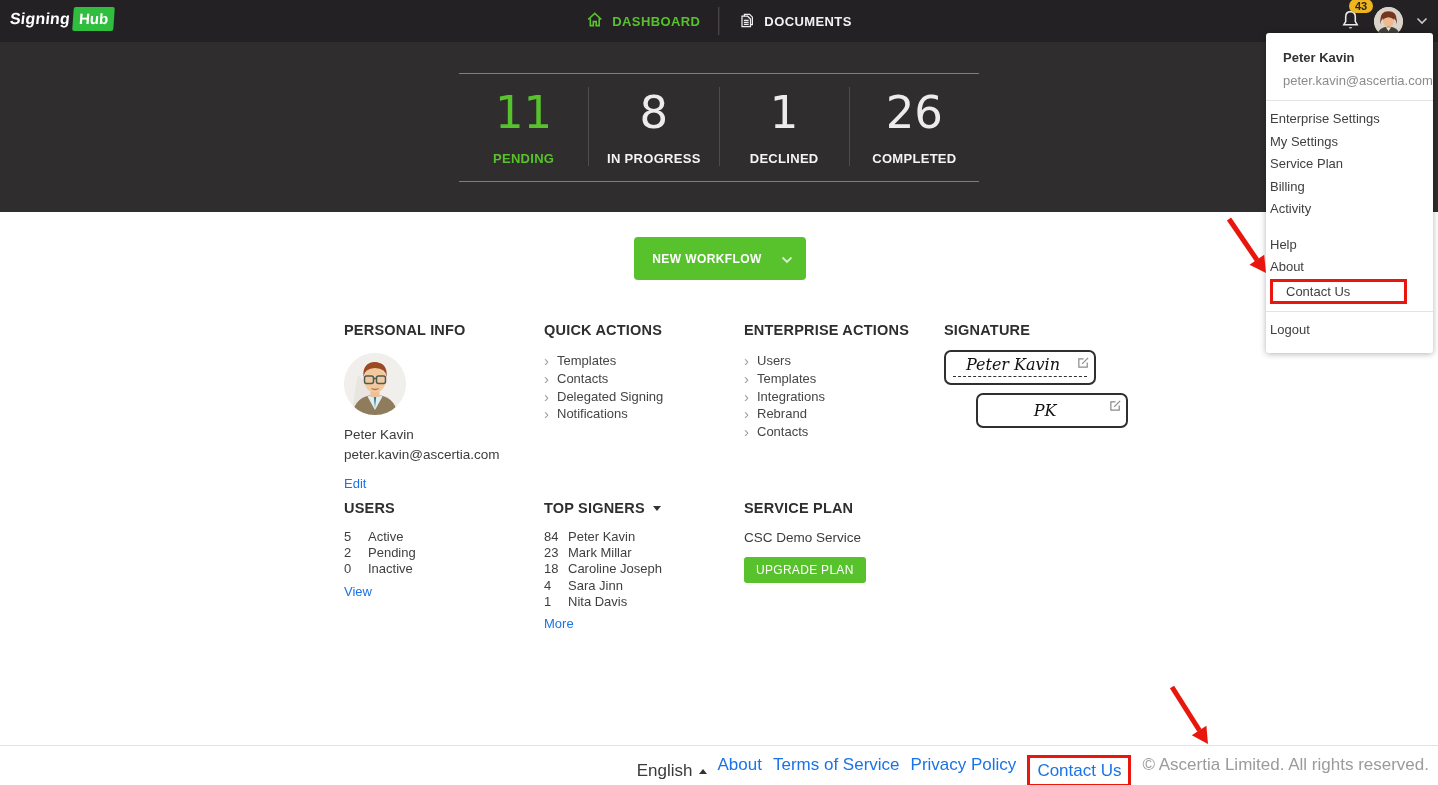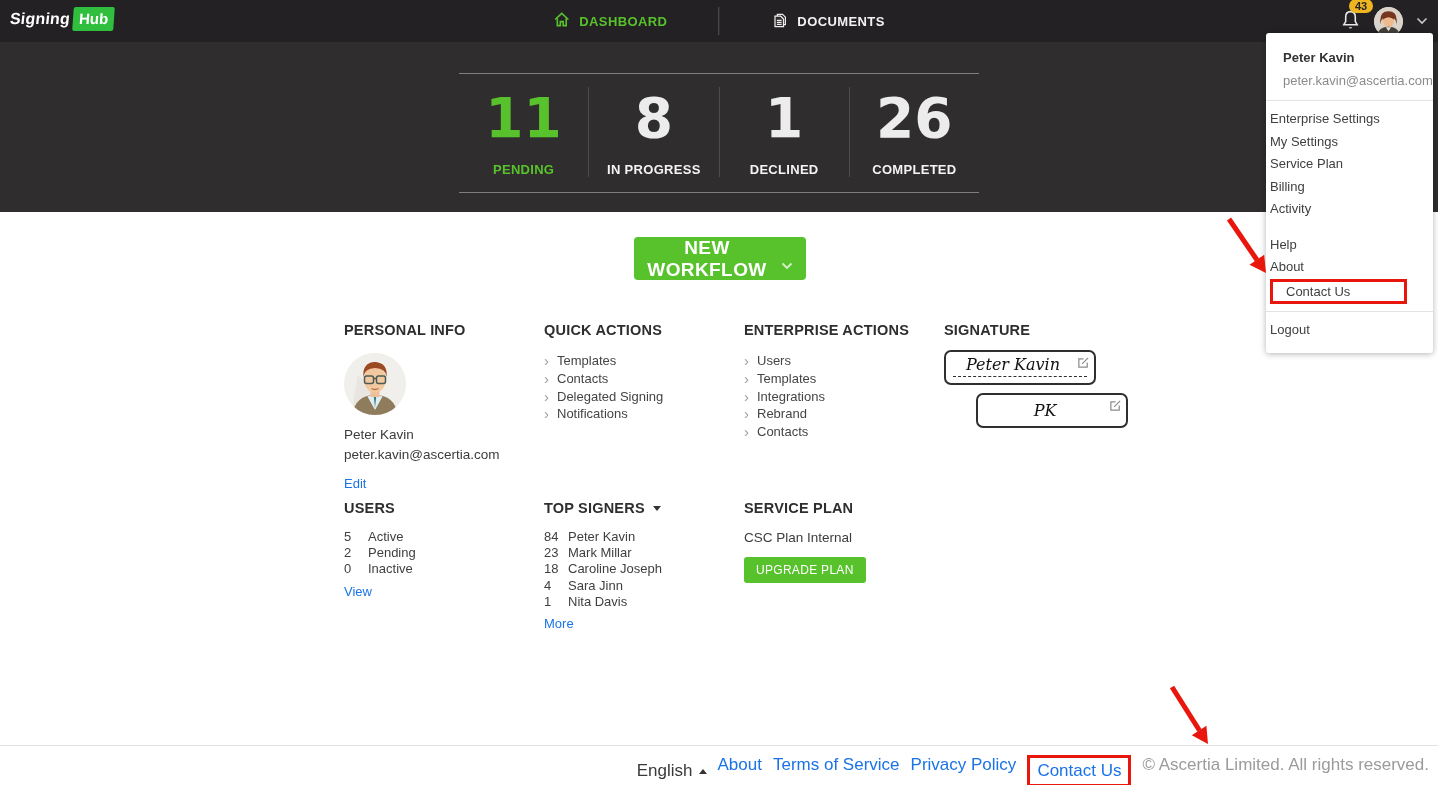--- a/index.html
+++ b/index.html
@@ -8,42 +8,42 @@
   }
   *{box-sizing:border-box; margin:0; padding:0;}
   body{font-family:"Liberation Sans", sans-serif; background:#fff;}
   .screen{position:relative; width:1438px; height:785px; overflow:hidden; background:#fff;}
 
   
   .header{position:absolute; top:0; left:0; width:100%; height:42px; background:var(--dark-header); z-index:3;}
   .logo{position:absolute; left:10px; top:7px; display:flex; align-items:center; cursor:pointer;}
   .logo-signing{color:#fff; font-weight:700; font-size:16px; transform:skewX(-6deg); letter-spacing:0.2px;}
   .logo-hub{margin-left:3px; background:#2fbe3e; color:#fff; font-weight:700; font-size:15px; padding:3px 6px 4px; border-radius:2px; transform:skewX(-4deg);}
-  .nav{position:absolute; left:50%; top:0; transform:translateX(-50%); height:42px; display:flex; align-items:center;gap:33px;}
+  .nav{position:absolute; left:50%; top:0; transform:translateX(-50%); height:42px; display:flex; align-items:center;}
   .nav-item{display:flex; align-items:center; gap:9px; font-size:13px; font-weight:700; letter-spacing:0.4px; color:#f2f2f2; cursor:pointer;}
   .nav-item.active{color:var(--accent-green);}
   .nav-divider{width:1px; height:28px; background:#555255; margin:0 18px;}
   .header-right{position:absolute; right:10px; top:0; height:42px; display:flex; align-items:center; gap:13px;}
   .bell-wrap{position:relative; cursor:pointer; padding-top:3px;}
   .badge{position:absolute; top:-7px; left:9px; background:var(--badge-yellow); color:#262626; font-size:11px; font-weight:700; border-radius:8px; padding:1px 6px;}
   .avatar-sm{width:29px; height:29px; border-radius:50%; overflow:hidden; cursor:pointer; background:#d8d2c8;}
   .hdr-chevron{cursor:pointer; display:flex; align-items:center;}
 
   
   .dark-band{position:absolute; top:42px; left:0; width:100%; height:170px; background:var(--dark-band);}
   .stats{position:absolute; top:73px; left:459px; width:520px; border-top:1px solid #7e7e7e; border-bottom:1px solid #7e7e7e; padding:13px 0 15px;}
   .stats-row{display:flex;}
   .stat{flex:1; text-align:center; cursor:pointer;}
   .stat + .stat{border-left:1px solid #4e4c4e;}
-  .stat-value{font-family:"DejaVu Sans", sans-serif; font-weight:700; font-size:55px; line-height:1.15; color:#ececec;}
+  .stat-value{font-family:"DejaVu Sans", sans-serif; font-weight:400; font-size:45px; line-height:1.15; color:#ececec;}
   .stat-label{margin-top:12px; font-size:13px; font-weight:700; letter-spacing:0.3px; color:#f4f4f4;}
   .stat.green .stat-value,.stat.green .stat-label{color:var(--accent-green);}
 
   
-  .new-workflow{position:absolute; left:634px; top:237px; width:172px; height:43px; background:var(--accent-green); border:none; border-radius:4px; color:#fff; font-family:"Liberation Sans",sans-serif; font-weight:700; font-size:19px; letter-spacing:0.4px; cursor:pointer; display:flex; align-items:center; justify-content:center; padding-right:26px;}
+  .new-workflow{position:absolute; left:634px; top:237px; width:172px; height:43px; background:var(--accent-green); border:none; border-radius:4px; color:#fff; font-family:"Liberation Sans",sans-serif; font-weight:700; font-size:12px; letter-spacing:0.4px; cursor:pointer; display:flex; align-items:center; justify-content:center; padding-right:26px;}
   .new-workflow .btn-chevron{position:absolute; right:13px; top:16px;}
 
   
   .section{position:absolute; width:195px;}
   .section h3{font-size:14.5px; font-weight:700; color:#2e2e2e; letter-spacing:0.2px;}
   .sec-pinfo{left:344px; top:322px;}
   .sec-quick{left:544px; top:322px;}
   .sec-ent{left:744px; top:322px;}
   .sec-sig{left:944px; top:322px; width:154px;}
   .sec-users{left:344px; top:500px;}
@@ -322,21 +322,21 @@
       <div class="count-row">
           <span class="num">1</span>
           <span>Nita Davis</span>
         </div>
     </div>
     <a class="blue-link signers-more">More</a>
   </div>
 
   <div class="section sec-plan">
     <h3>SERVICE PLAN</h3>
-    <div class="plan-name">CSC Plan Internal</div>
+    <div class="plan-name">CSC Demo Service</div>
     <button class="upgrade-btn">UPGRADE PLAN</button>
   </div>
 
   <div class="user-menu">
     <div class="menu-name">Peter Kavin</div>
     <div class="menu-email">peter.kavin@ascertia.com</div>
     <div class="menu-divider"></div>
     <div class="menu-item">Enterprise Settings</div>
     <div class="menu-item">My Settings</div>
     <div class="menu-item">Service Plan</div>

